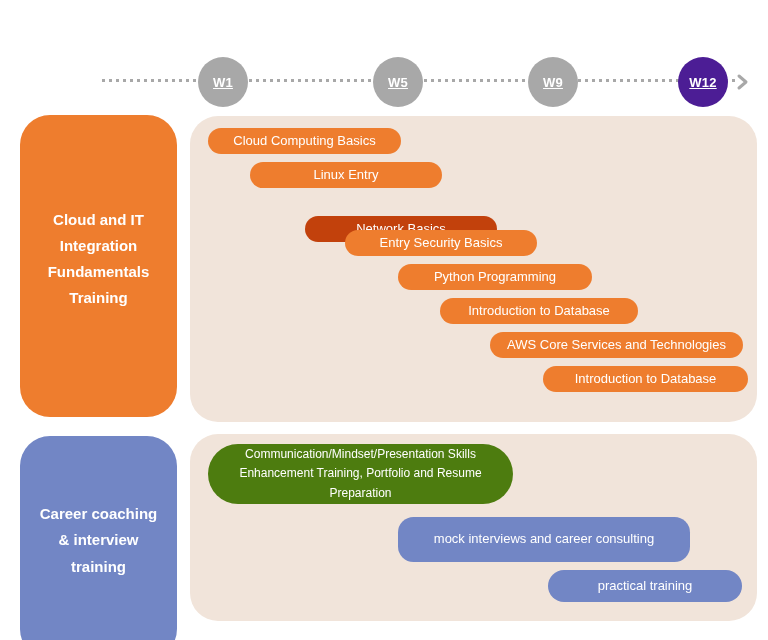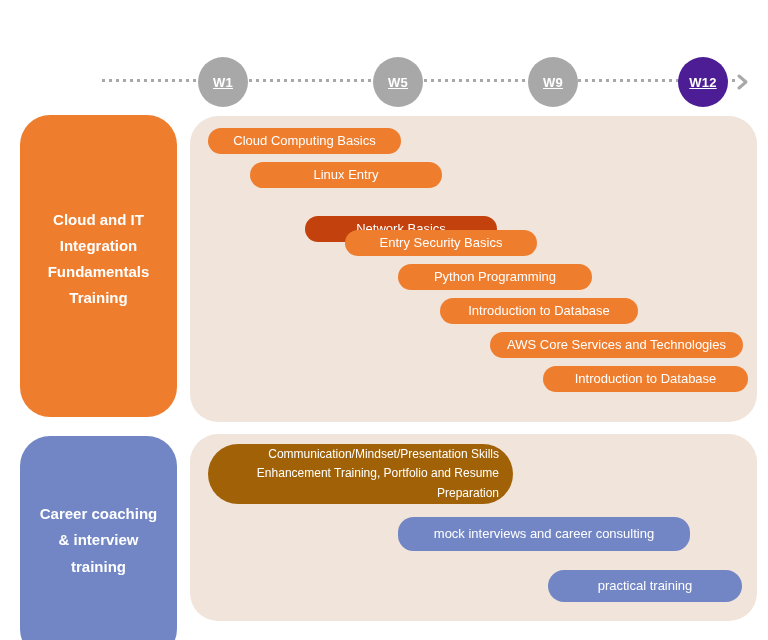--- a/index.html
+++ b/index.html
@@ -57,17 +57,17 @@
 
   <div id="bars-layer">
       <div class="bar" style="left: 208px; top: 128px; width: 193px; height: 26px; border-radius: 13px; background: rgb(238, 125, 46);">Cloud Computing Basics</div>
       <div class="bar" style="left: 250px; top: 162px; width: 192px; height: 26px; border-radius: 13px; background: rgb(238, 125, 46);">Linux Entry</div>
       <div class="bar" style="left: 305px; top: 196px; width: 192px; height: 26px; border-radius: 13px; background: #c2410c; margin-top: 20px;">Network Basics</div>
       <div class="bar" style="left: 345px; top: 230px; width: 192px; height: 26px; border-radius: 13px; background: rgb(238, 125, 46);">Entry Security Basics</div>
       <div class="bar" style="left: 398px; top: 264px; width: 194px; height: 26px; border-radius: 13px; background: rgb(238, 125, 46);">Python Programming</div>
       <div class="bar" style="left: 440px; top: 298px; width: 198px; height: 26px; border-radius: 13px; background: rgb(238, 125, 46);">Introduction to Database</div>
       <div class="bar" style="left: 490px; top: 332px; width: 253px; height: 26px; border-radius: 13px; background: rgb(238, 125, 46);">AWS Core Services and Technologies</div>
       <div class="bar" style="left: 543px; top: 366px; width: 205px; height: 26px; border-radius: 13px; background: rgb(238, 125, 46);">Introduction to Database</div>
-      <div class="bar" style="left: 208px; top: 444px; width: 305px; height: 60px; border-radius: 30px; background: #a16207; font-size: 12px; text-align: right;">Communication/Mindset/Presentation Skills Enhancement Training, Portfolio and Resume Preparation</div>
-      <div class="bar" style="left: 398px; top: 517px; width: 292px; height: 34px; border-radius: 15.5px; background: rgb(114, 134, 197);">mock interviews and career consulting</div>
+      <div class="bar" style="left: 208px; top: 444px; width: 305px; height: 60px; border-radius: 30px; background: #4d7c0f; font-size: 12px;">Communication/Mindset/Presentation Skills Enhancement Training, Portfolio and Resume Preparation</div>
+      <div class="bar" style="left: 398px; top: 517px; width: 292px; height: 45px; border-radius: 15.5px; background: rgb(114, 134, 197);">mock interviews and career consulting</div>
       <div class="bar" style="left: 548px; top: 570px; width: 194px; height: 32px; border-radius: 16px; background: rgb(114, 134, 197);">practical training</div>
     </div>
 </div>
 
 </body></html>

